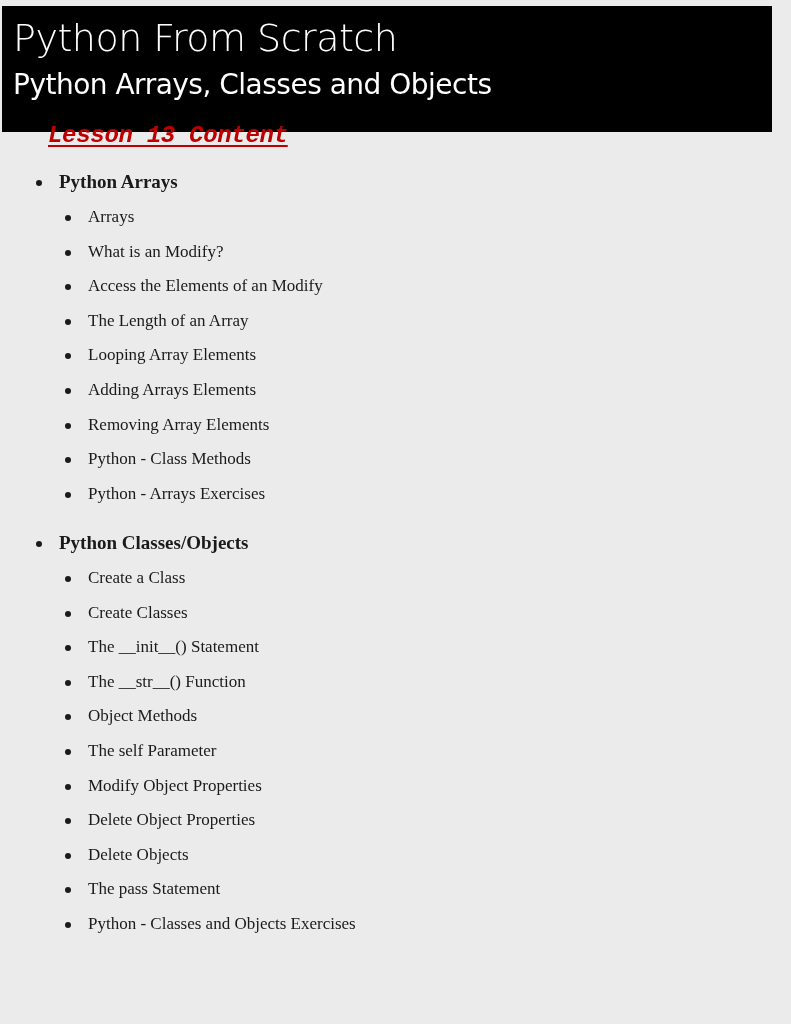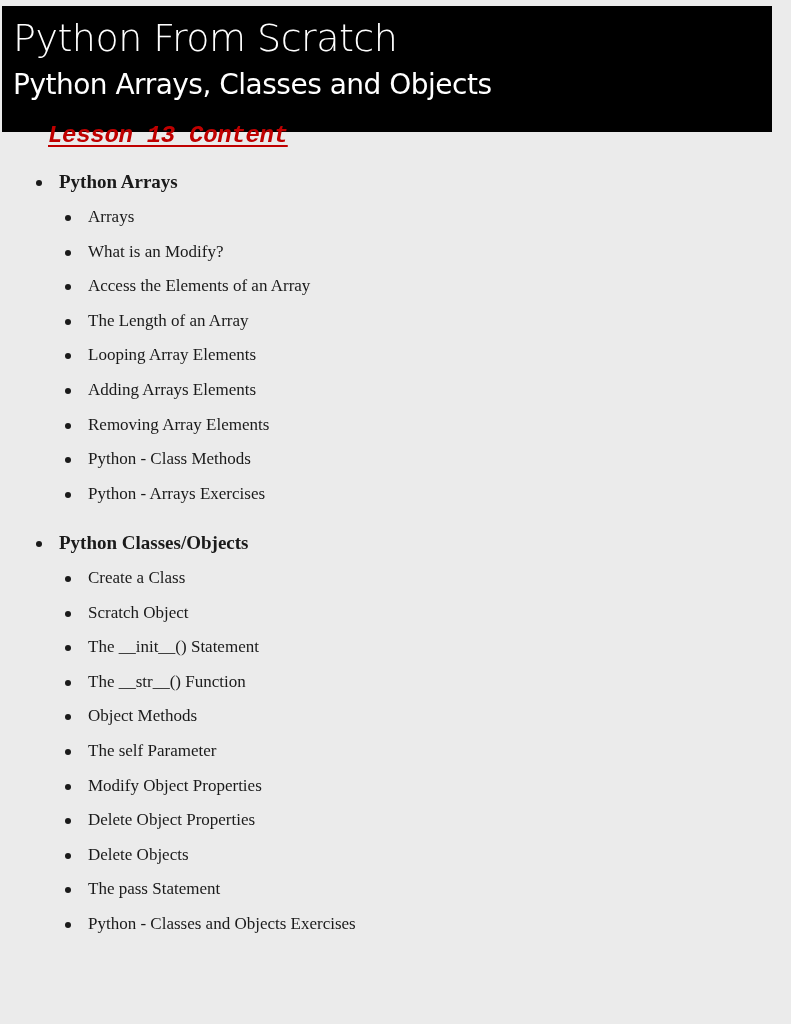--- a/index.html
+++ b/index.html
@@ -36,21 +36,21 @@
     <div class="sub-item">
         <span class="dot"></span>
         <span class="txt">Arrays</span>
       </div>
     <div class="sub-item">
         <span class="dot"></span>
         <span class="txt">What is an Modify?</span>
       </div>
     <div class="sub-item">
         <span class="dot"></span>
-        <span class="txt">Access the Elements of an Array</span>
+        <span class="txt">Access the Elements of an Modify</span>
       </div>
     <div class="sub-item">
         <span class="dot"></span>
         <span class="txt">The Length of an Array</span>
       </div>
     <div class="sub-item">
         <span class="dot"></span>
         <span class="txt">Looping Array Elements</span>
       </div>
     <div class="sub-item">
@@ -77,21 +77,21 @@
     <span class="dot"></span>
     <span class="txt">Python Classes/Objects</span>
   </div>
   <div class="sub-list">
     <div class="sub-item">
         <span class="dot"></span>
         <span class="txt">Create a Class</span>
       </div>
     <div class="sub-item">
         <span class="dot"></span>
-        <span class="txt">Scratch Object</span>
+        <span class="txt">Create Classes</span>
       </div>
     <div class="sub-item">
         <span class="dot"></span>
         <span class="txt">The __init__() Statement</span>
       </div>
     <div class="sub-item">
         <span class="dot"></span>
         <span class="txt">The __str__() Function</span>
       </div>
     <div class="sub-item">

